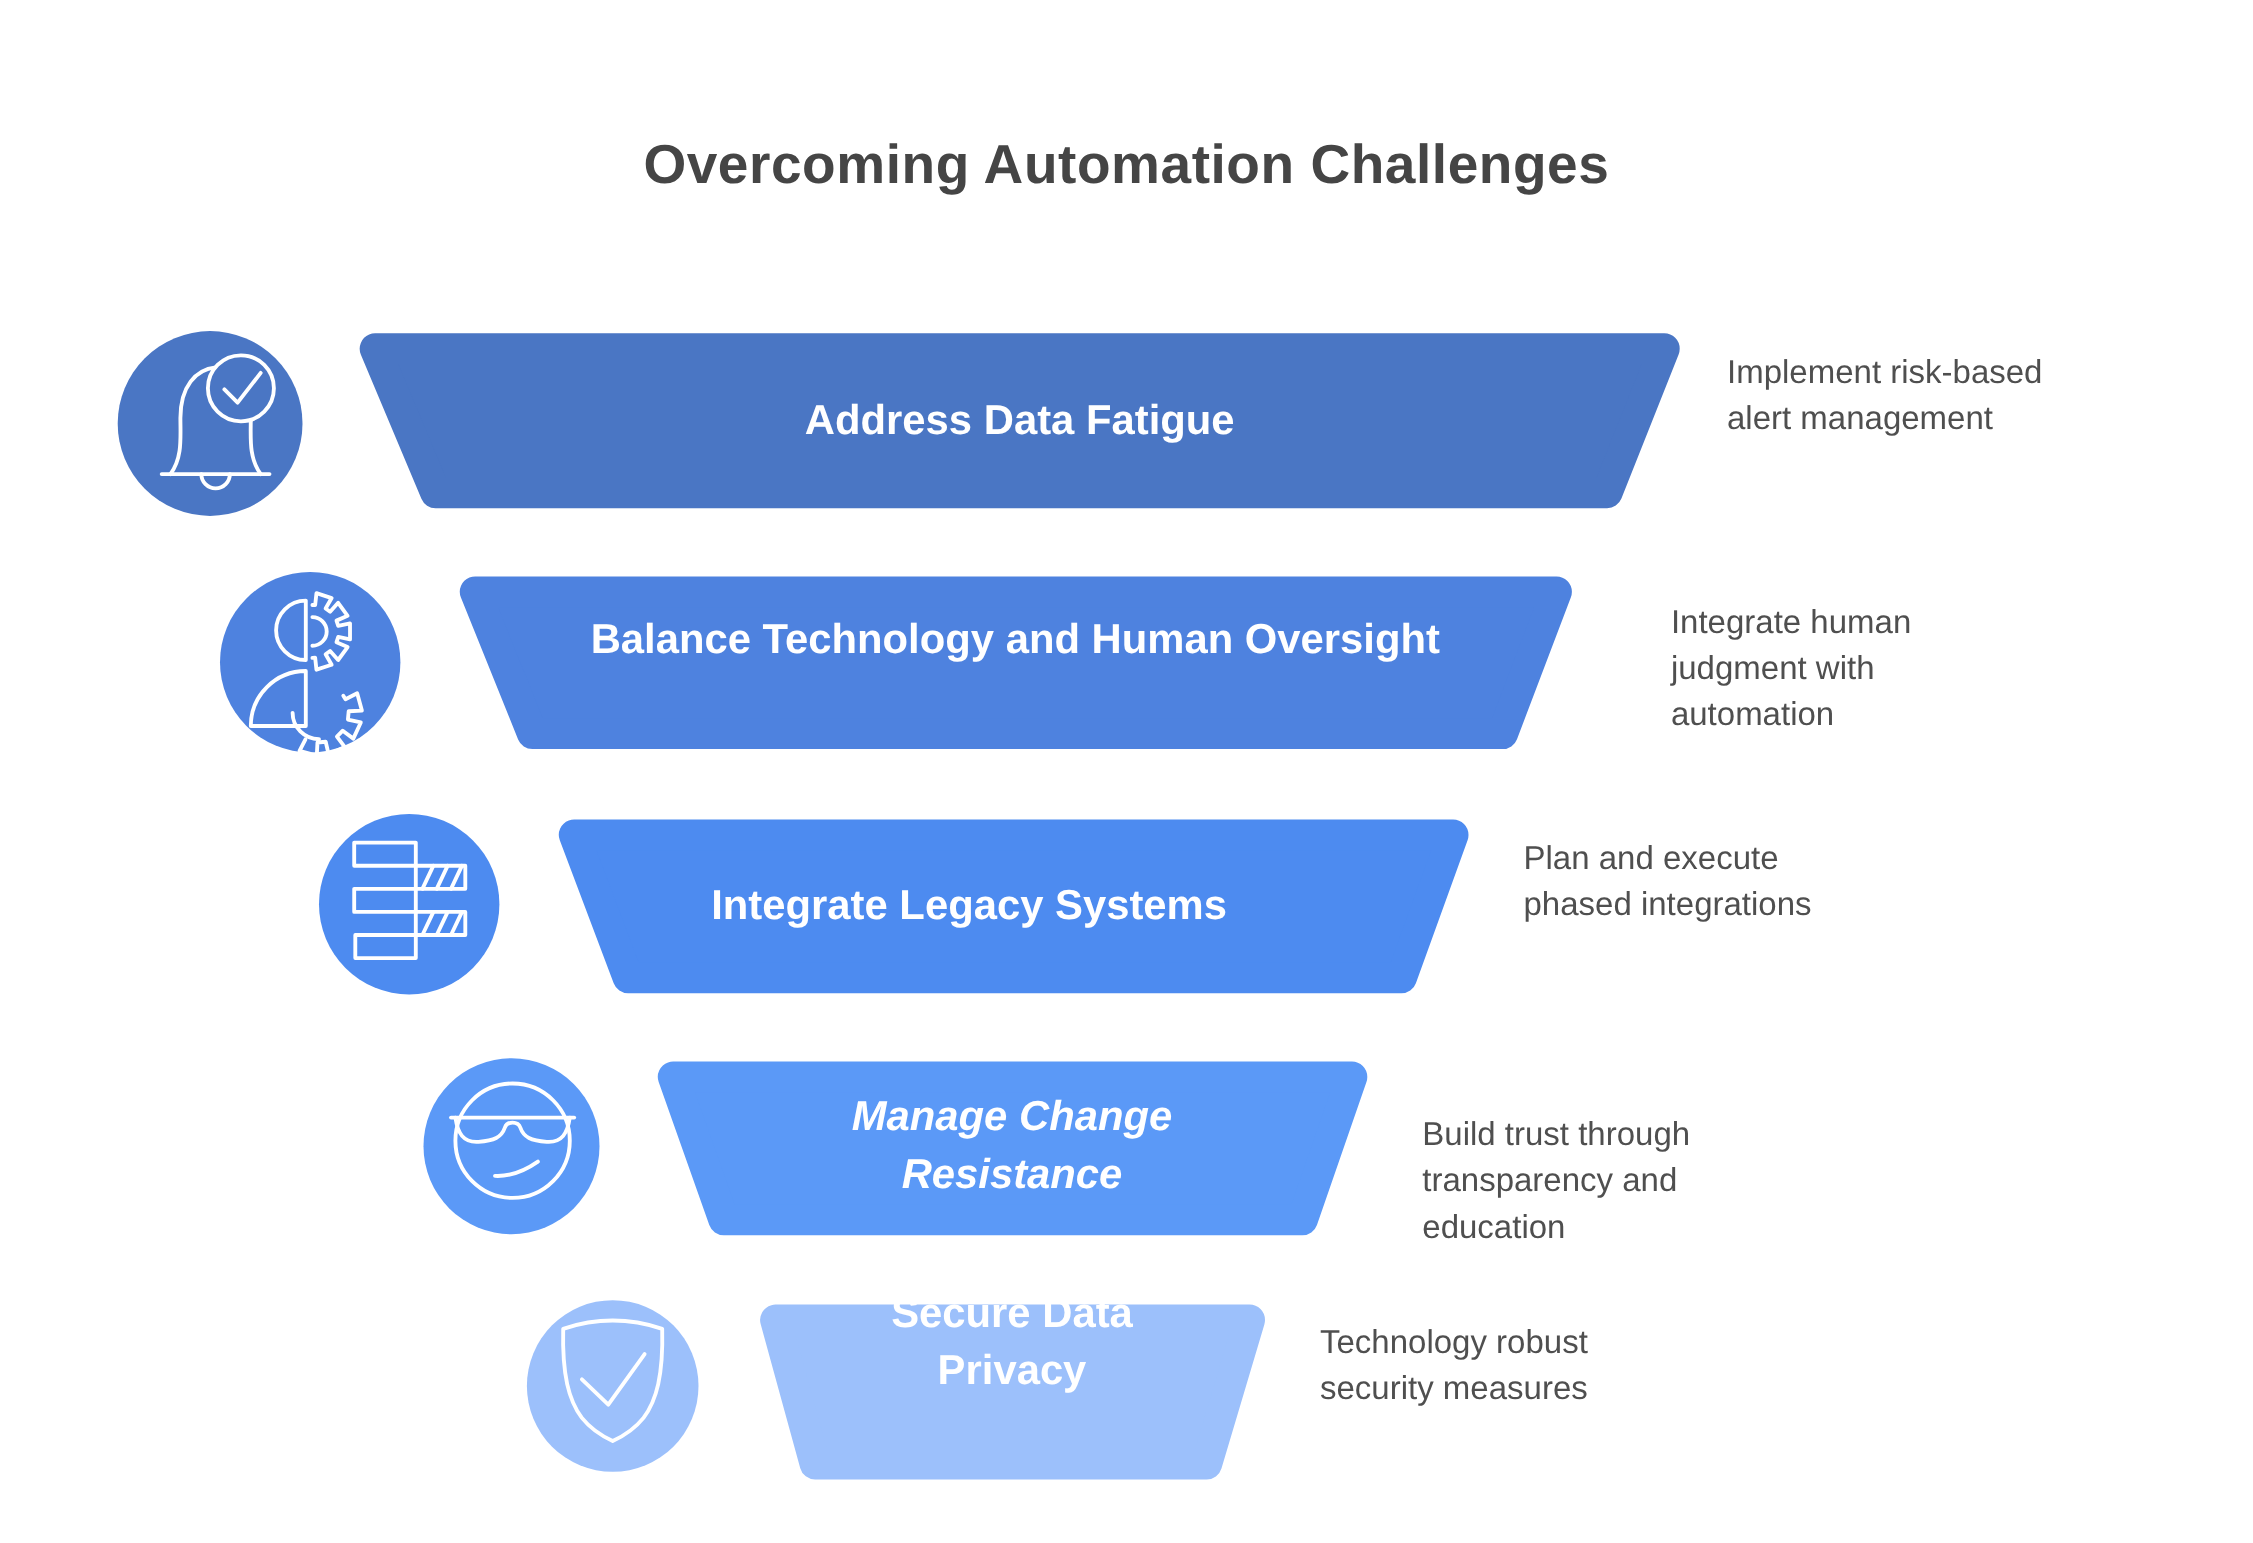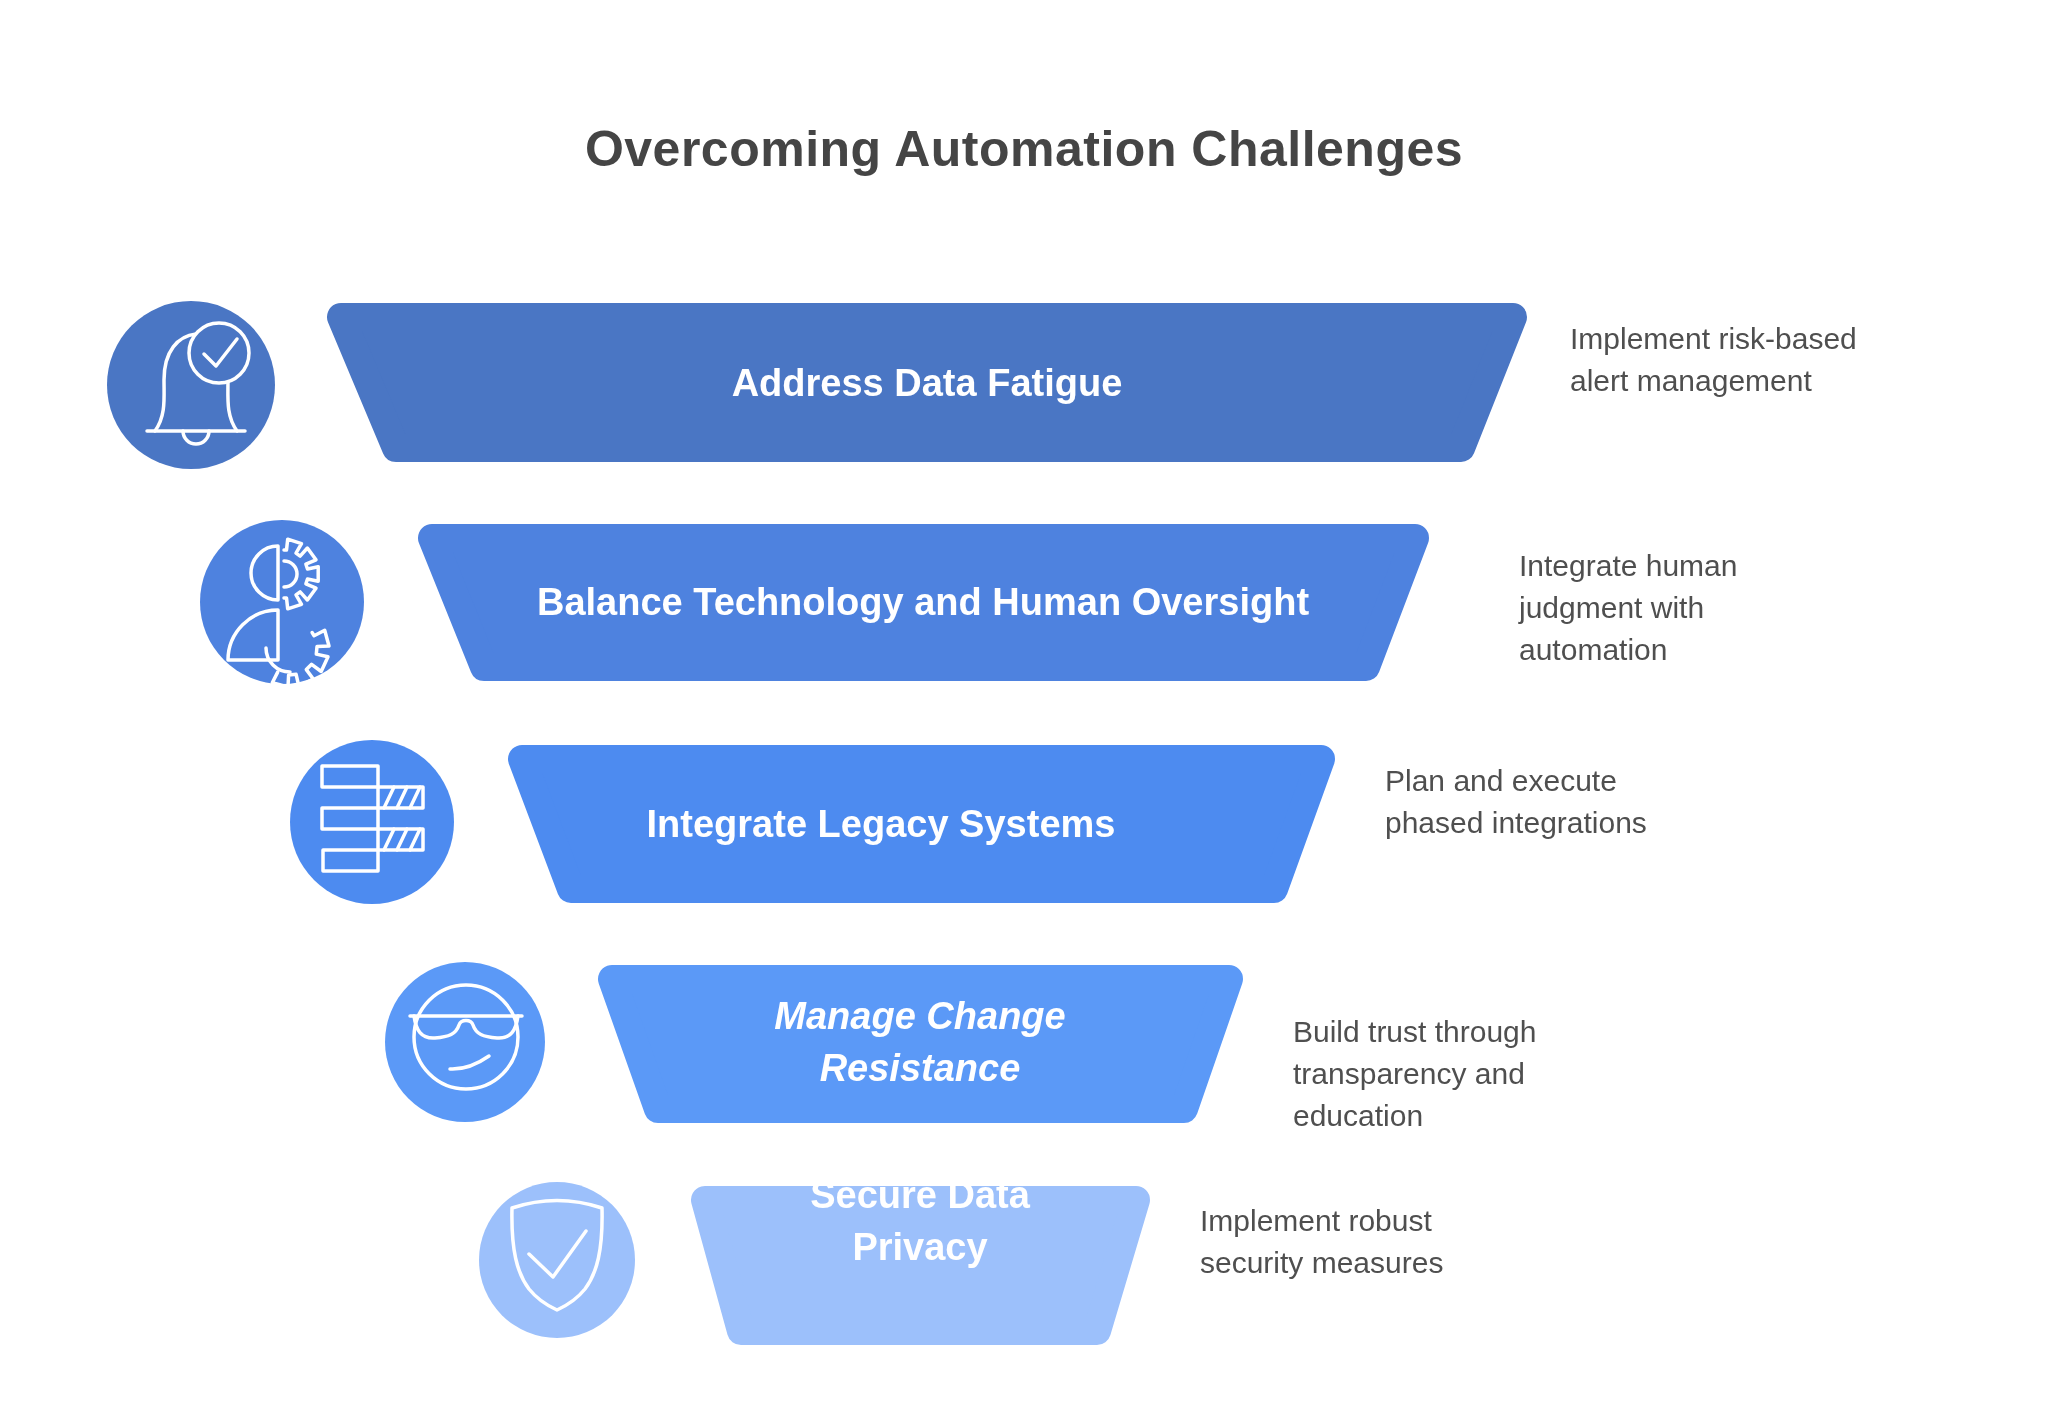--- a/index.html
+++ b/index.html
@@ -80,33 +80,33 @@
 
     <polygon points="705,1200 1136,1200 1097,1331 741,1331" stroke-width="28" stroke-linejoin="round" fill="#9cc0fb" stroke="#9cc0fb"></polygon>
     <circle cx="557" cy="1260" r="78" fill="#9cc0fb"></circle>
     <g class="icon-stroke">
       <path d="M 512,1208 Q 557,1193 602,1208 C 603,1250 597,1273 585,1289 C 577,1299 568,1305 557,1310 C 546,1305 537,1299 529,1289 C 517,1273 511,1250 512,1208 Z"></path>
       <path d="M 529,1254 L 553,1277 L 586,1231"></path>
     </g>
   </svg>
 
   <div class="trap-label" style="left:927px;top:383px;">Address Data Fatigue</div>
-  <div class="trap-label" style="left:923px;top:602px;">Balance Technology and Human Oversight</div>
+  <div class="trap-label" style="left:923px;top:582px;">Balance Technology and Human Oversight</div>
   <div class="trap-label" style="left:881px;top:824px;">Integrate Legacy Systems</div>
   <div class="trap-label" style="left:920px;top:1042px;font-style:italic;">Manage Change
 Resistance</div>
   <div class="trap-label" style="left:920px;top:1192px;margin-top:29px;">Secure Data
 Privacy</div>
 
   <div class="level-desc" style="left:1570px;top:318px;">Implement risk-based
 alert management</div>
   <div class="level-desc" style="left:1519px;top:545px;">Integrate human
 judgment with
 automation</div>
   <div class="level-desc" style="left:1385px;top:760px;">Plan and execute
 phased integrations</div>
   <div class="level-desc" style="left:1293px;top:985px;margin-top:26px;">Build trust through
 transparency and
 education</div>
-  <div class="level-desc" style="left:1200px;top:1200px;">Implement robust
+  <div class="level-desc" style="left:1200px;top:1200px;">Technology robust
 security measures</div>
 
 </div>
 
 </body></html>

